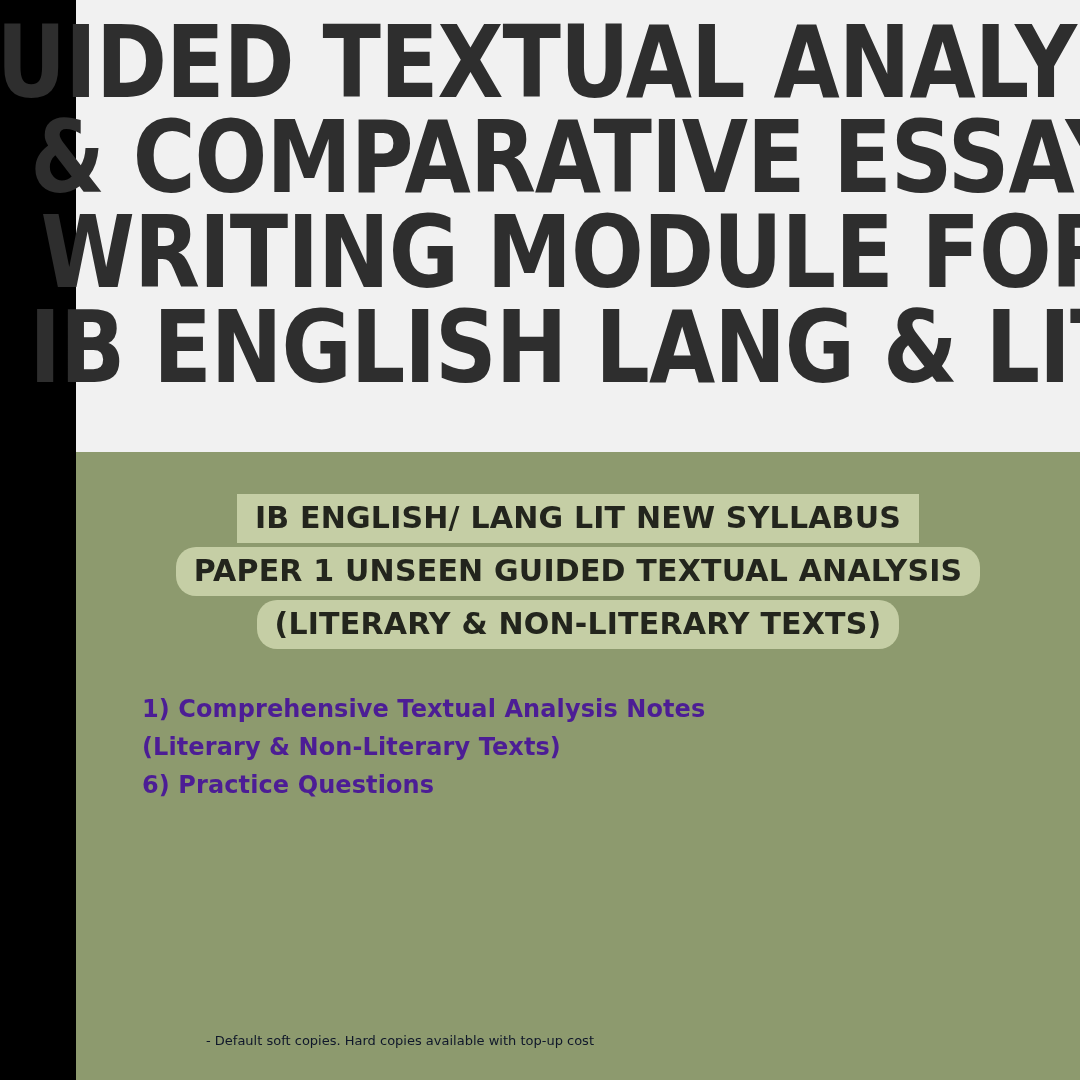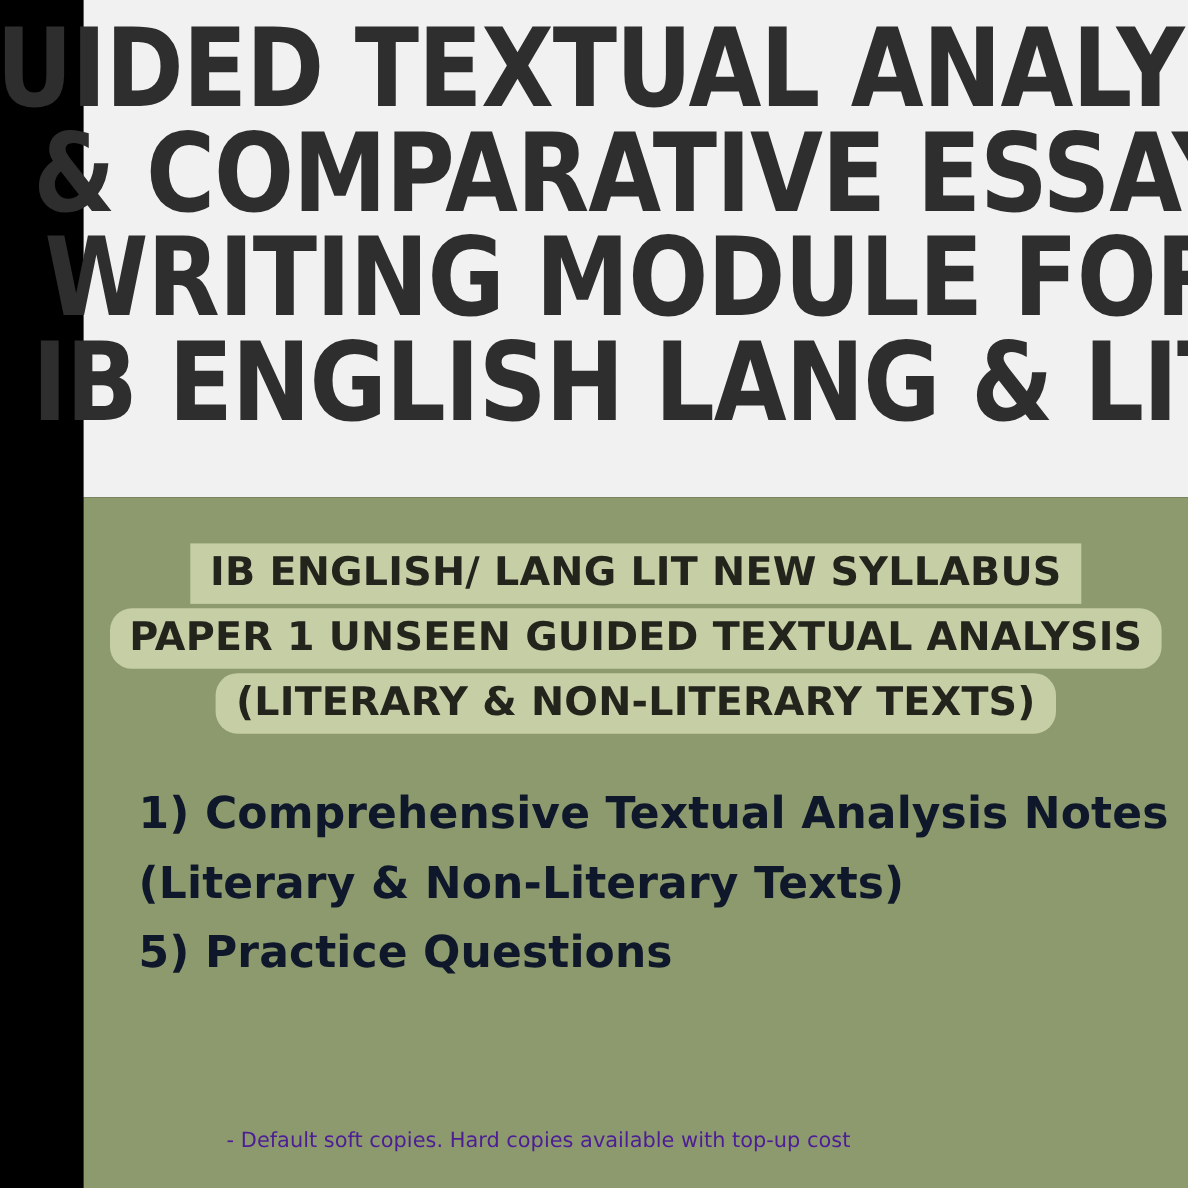--- a/index.html
+++ b/index.html
@@ -71,46 +71,46 @@
     padding-top: 42px;
     display: flex;
     flex-direction: column;
     align-items: center;
   }
   .subtitle-line {
     background: #c5ceA5;
     color: #23251d;
     font-family: "DejaVu Sans", sans-serif;
     font-weight: bold;
-    font-size: 36px;
+    font-size: 30px;
     line-height: 1.0;
     padding: 9px 18px 10px 18px;
     white-space: nowrap;
     letter-spacing: 0.2px;
   }
   .subtitle-line + .subtitle-line { margin-top: 4px; border-radius: 20px; }
 
   .list {
-    margin: 42px 0 0 50px;
-    color: #0f172a;
+    margin: 42px 0 0 66px;
+    color: #4c1d95;
     font-family: "DejaVu Sans", sans-serif;
     font-weight: bold;
-    font-size: 40px;
+    font-size: 24px;
     line-height: 1.58;
     letter-spacing: 0.1px;
   }
   .list-item { white-space: nowrap; }
 
   .footnote {
     position: absolute;
     left: 130px;
     bottom: 32px;
-    color: #4c1d95;
+    color: #0f172a;
     font-family: "DejaVu Sans", sans-serif;
-    font-size: 19px;
+    font-size: 13px;
     font-weight: normal;
     white-space: nowrap;
   }
 </style>
 </head>
 <body>
 
 <div class="poster">
 
   <div class="left-bar"></div>
@@ -126,19 +126,19 @@
 
     <div class="subtitle-wrap">
       <div class="subtitle-line">IB ENGLISH/ LANG LIT NEW SYLLABUS</div>
       <div class="subtitle-line">PAPER 1 UNSEEN GUIDED TEXTUAL ANALYSIS</div>
       <div class="subtitle-line">(LITERARY &amp; NON-LITERARY TEXTS)</div>
     </div>
 
     <div class="list">
       <div class="list-item">1) Comprehensive Textual Analysis Notes</div>
       <div class="list-item">(Literary &amp; Non-Literary Texts)</div>
-      <div class="list-item">5) Practice Questions</div>
+      <div class="list-item">6) Practice Questions</div>
     </div>
 
     <div class="footnote">- Default soft copies. Hard copies available with top-up cost</div>
 
   </div>
 </div>
 
 </body></html>

